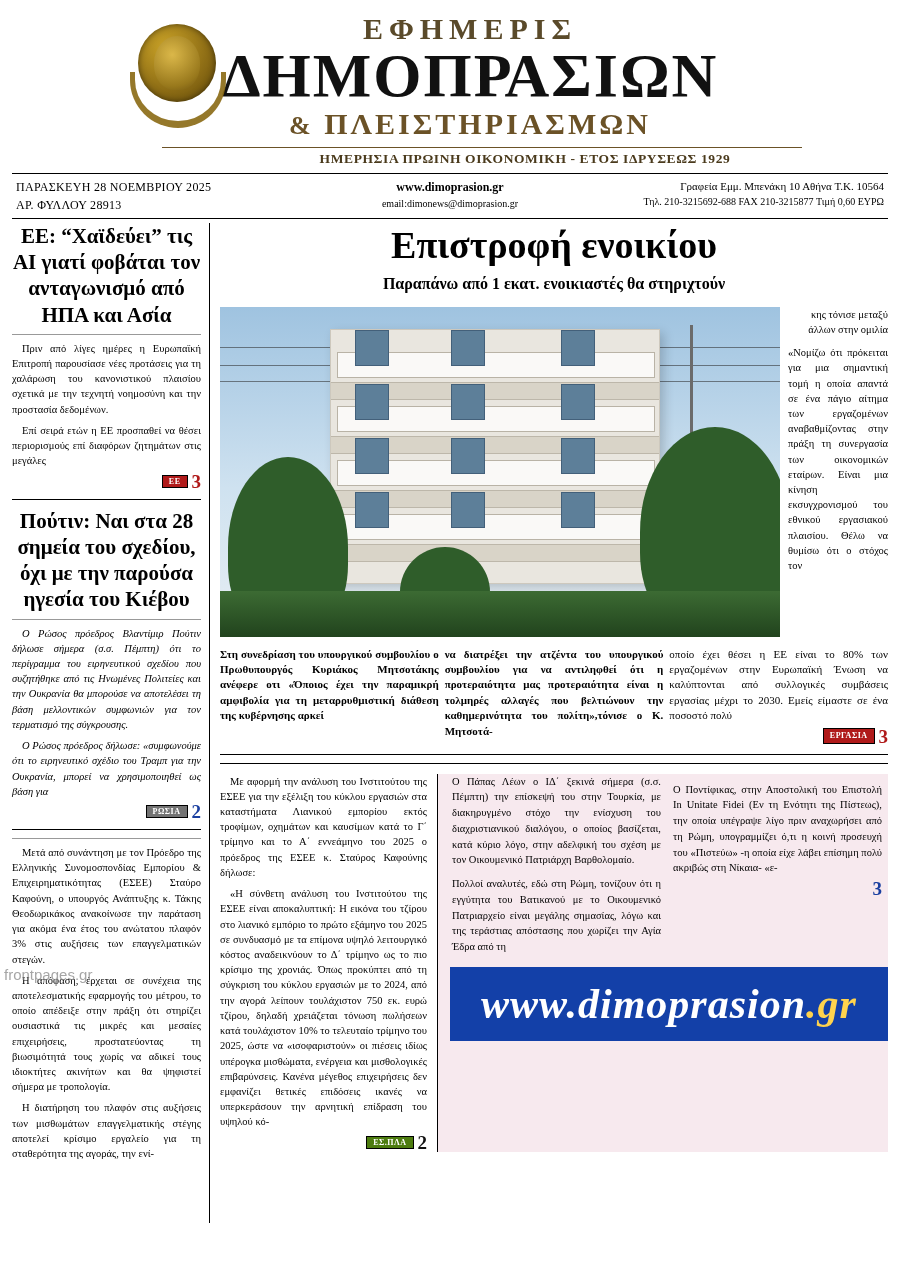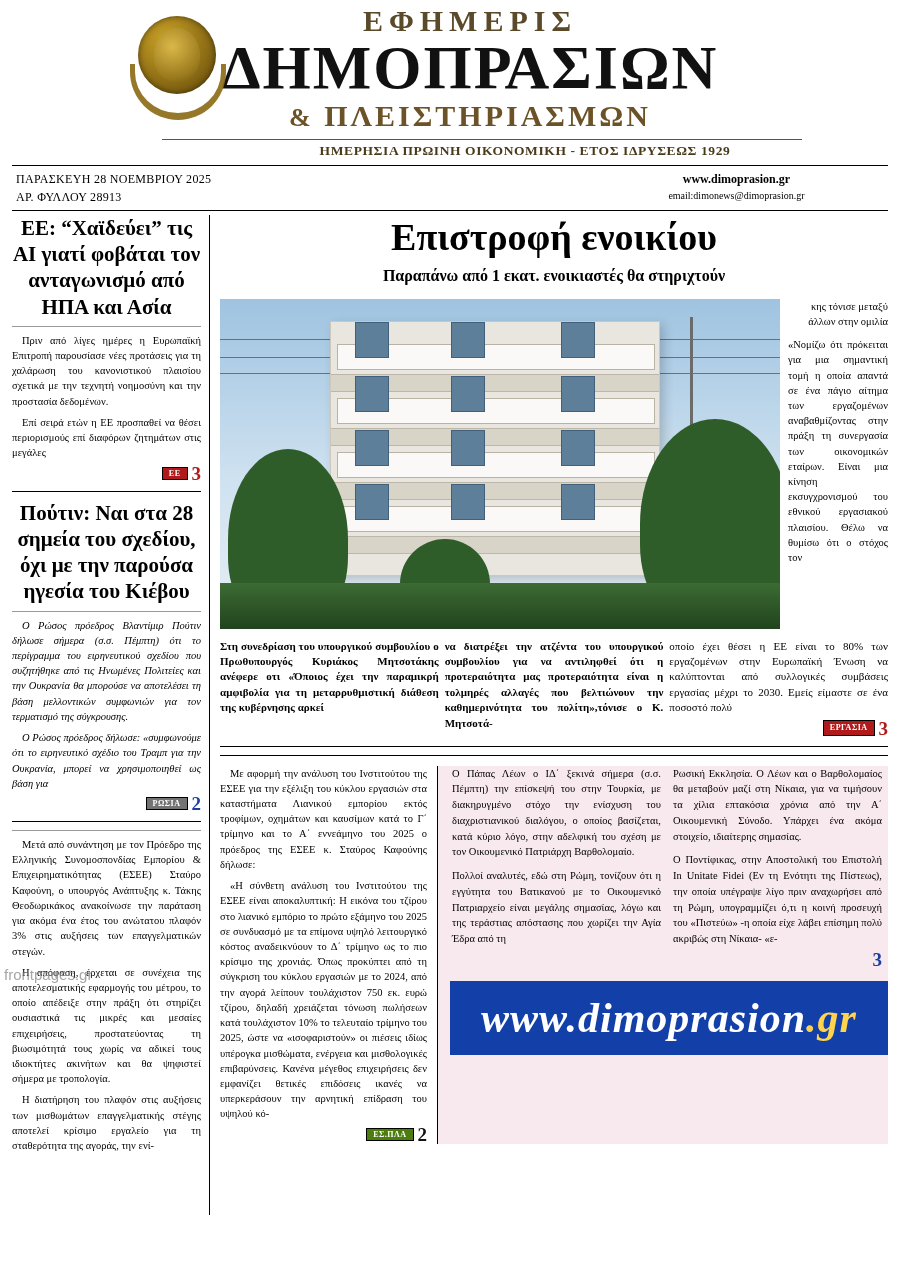--- a/index.html
+++ b/index.html
@@ -5,21 +5,21 @@
   * { box-sizing: border-box; }
   html, body { margin:0; padding:0; }
   body {
     width: 900px; height: 1265px;
     background: #ffffff;
     font-family: "Liberation Serif", serif;
     color: #000;
     position: relative;
     overflow: hidden;
   }
-  .page { width:900px; height:999px; position:relative; padding: 0 12px; }
+  .page { width:900px; height:999px; position:relative; padding: 8px 12px; }
 
   
   .masthead { position:relative; text-align:center; padding-top:6px; }
   .eph {
     font-family: "Liberation Serif", serif;
     font-weight: bold;
     font-size: 30px;
     letter-spacing: 6px;
     color: #5a4a2a;
     line-height: 1;
@@ -236,20 +236,24 @@
 
   <div class="inforule-top"></div>
   <div class="infobar">
     <div class="col left">
       <div>ΠΑΡΑΣΚΕΥΗ    28    ΝΟΕΜΒΡΙΟΥ    2025</div>
       <div>ΑΡ.  ΦΥΛΛΟΥ   28913</div>
     </div>
     <div class="col mid">
       <div class="site">www.dimoprasion.gr</div>
       <div class="mail">email:dimonews@dimoprasion.gr</div>
+    </div>
+    <div class="col right">
+      <div class="r1">Γραφεία Εμμ. Μπενάκη 10 Αθήνα Τ.Κ. 10564</div>
+      <div class="r2">Τηλ.   210-3215692-688   FAX   210-3215877   Τιμή  0,60   ΕΥΡΩ</div>
     </div>
   </div>
   <div class="inforule-bot"></div>
 
   <div class="content">
 
     <div class="colL">
 
       <div class="hl">ΕΕ: “Χαϊδεύει” τις AI γιατί φοβάται τον ανταγωνισμό από ΗΠΑ και Ασία</div>
       <div class="thin"></div>
@@ -350,21 +354,20 @@
           </div>
         </div>
 
         <div class="rbox">
           <div class="two">
             <div class="c">
               <div>Ο Πάπας Λέων ο ΙΔ΄ ξεκινά σήμερα (σ.σ. Πέμπτη) την επίσκεψή του στην Τουρκία, με διακηρυγμένο στόχο την ενίσχυση του διαχριστιανικού διαλόγου, ο οποίος βασίζεται, κατά κύριο λόγο, στην αδελφική του σχέση με τον Οικουμενικό Πατριάρχη Βαρθολομαίο.</div>
               <div style="margin-top:8px;">Πολλοί αναλυτές, εδώ στη Ρώμη, τονίζουν ότι η εγγύτητα του Βατικανού με το Οικουμενικό Πατριαρχείο είναι μεγάλης σημασίας, λόγω και της τεράστιας απόστασης που χωρίζει την Αγία Έδρα από τη</div>
             </div>
             <div class="c">
-              <div>Ρωσική Εκκλησία. Ο Λέων και ο Βαρθολομαίος θα μεταβούν μαζί στη Νίκαια, για να τιμήσουν τα χίλια επτακόσια χρόνια από την Α΄ Οικουμενική Σύνοδο. Υπάρχει ένα ακόμα στοιχείο, ιδιαίτερης σημασίας.</div>
               <div style="margin-top:8px;">Ο Ποντίφικας, στην Αποστολική του Επιστολή In Unitate Fidei (Εν τη Ενότητι της Πίστεως), την οποία υπέγραψε λίγο πριν αναχωρήσει από τη Ρώμη, υπογραμμίζει ό,τι η κοινή προσευχή του «Πιστεύω» -η οποία είχε λάβει επίσημη πολύ ακριβώς στη Νίκαια- «ε-</div>
               <div class="jump">
                 <span class="num blue">3</span>
               </div>
             </div>
           </div>
           <div class="webbar">
             <span class="txt">www.dimoprasion</span>
               <span class="txt gr">.gr</span>
           </div>

